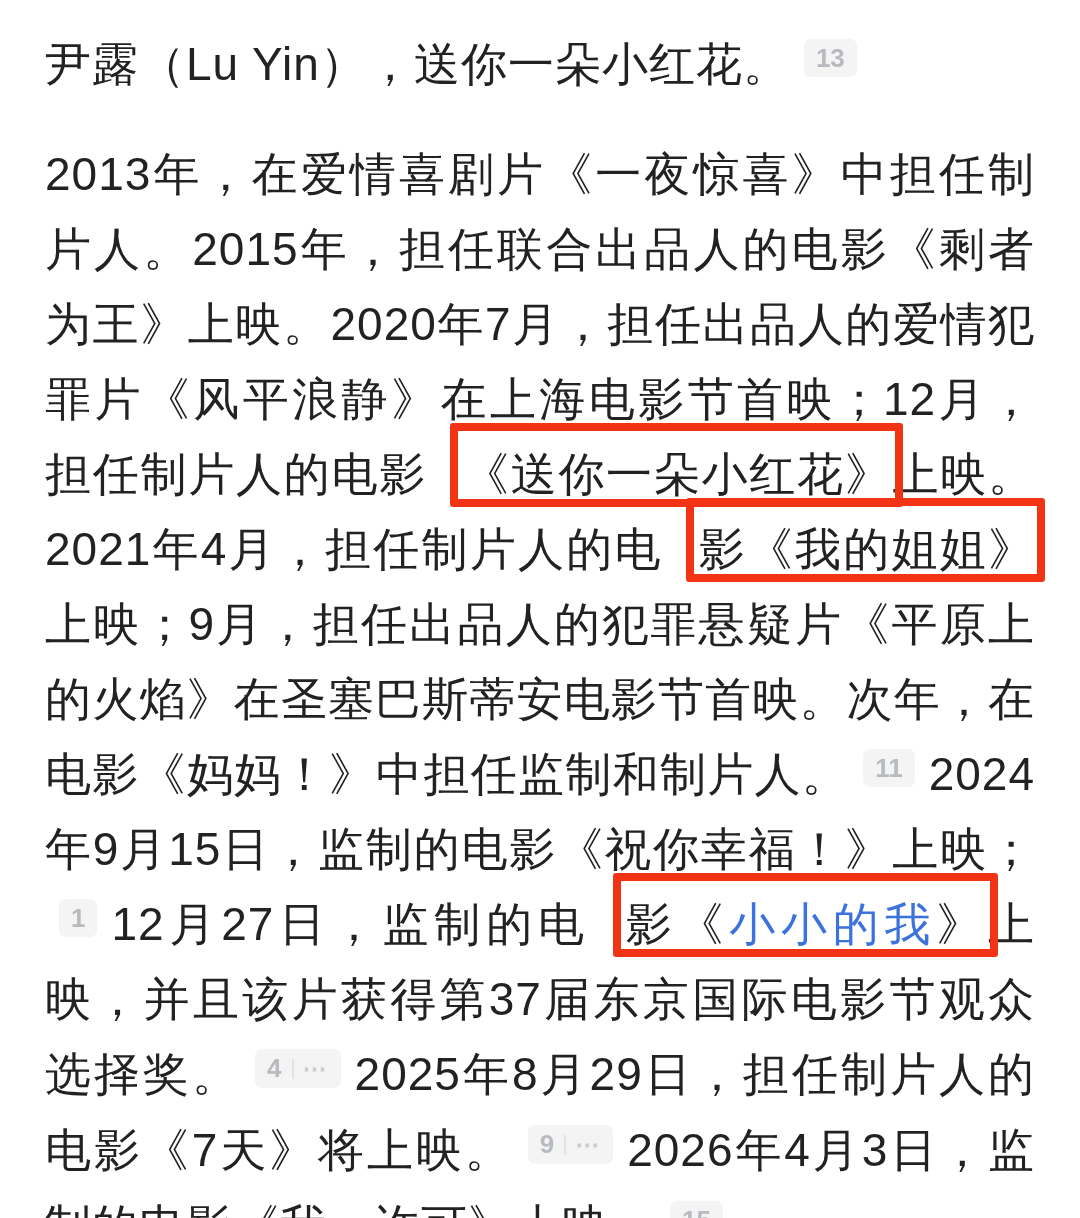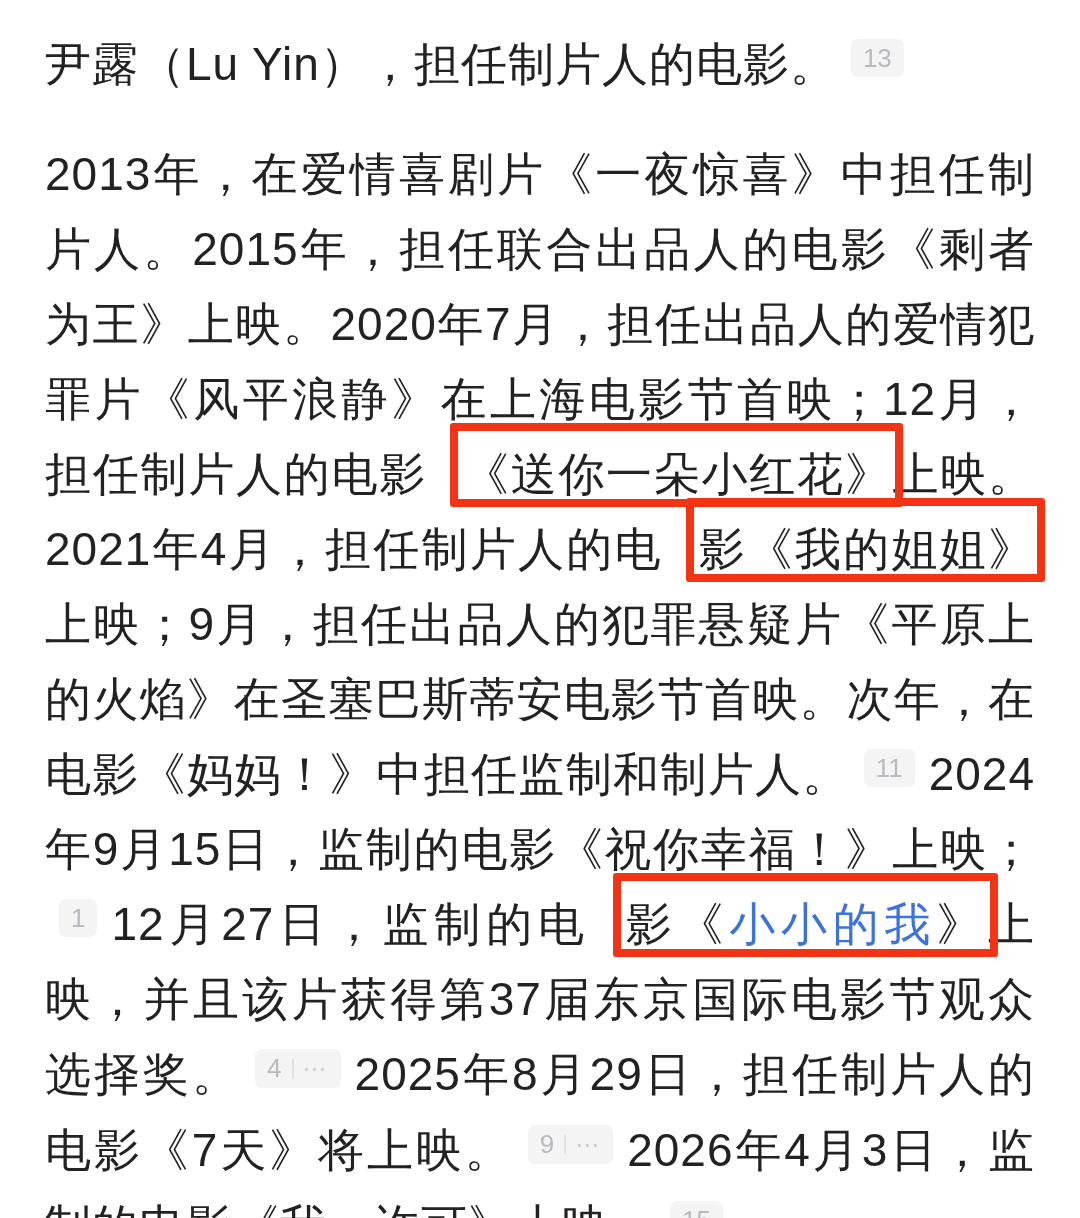--- a/index.html
+++ b/index.html
@@ -50,34 +50,35 @@
     font-size:26px;
     line-height:38px;
     padding:0 12px;
     margin:12px 14px;
     border-radius:7px;
     background:var(--badge-bg);
     color:var(--badge-text);
     letter-spacing:0;
     cursor:pointer;
     user-select:none;
+    font-weight:bold;
   }
   sup.ref .ref-num{color:var(--badge-text);}
   sup.ref .ref-divider{
     display:inline-block;
     width:2px;height:20px;
     background:var(--badge-divider);
     vertical-align:-2px;
     margin:0 9px 0 10px;
   }
   sup.ref .ref-dots{
     color:#C9CCD0;
     font-size:24px;
     letter-spacing:2px;
   }
 </style>
 </head>
 <body style="background: rgb(255, 255, 255);">
 
 <div class="article">
-  <p class="intro" id="p-intro"><span class="run">尹露（Lu Yin），担任制片人的电影。</span><sup class="ref">13</sup></p>
+  <p class="intro" id="p-intro"><span class="run">尹露（Lu Yin），送你一朵小红花。</span><sup class="ref">13</sup></p>
   <p class="career" id="p-career"><span class="run">2013年，在爱情喜剧片《一夜惊喜》中担任制片人。2015年，担任联合出品人的电影《剩者为王》上映。2020年7月，担任出品人的爱情犯罪片《风平浪静》在上海电影节首映；12月，担任制片人的电影</span><span class="redbox"><span class="run">《送你一朵小红花》</span></span><span class="run">上映。2021年4月，担任制片人的电</span><span class="redbox"><span class="run">影《我的姐姐》</span></span><span class="run">上映；9月，担任出品人的犯罪悬疑片《平原上的火焰》在圣塞巴斯蒂安电影节首映。次年，在电影《妈妈！》中担任监制和制片人。</span><sup class="ref">11</sup><span class="run">2024年9月15日，监制的电影《祝你幸福！》上映；</span><sup class="ref">1</sup><span class="run">12月27日，监制的电</span><span class="redbox"><span class="run">影《</span><a class="movie-link">小小的我</a><span class="run">》</span></span><span class="run">上映，并且该片获得第37届东京国际电影节观众选择奖。</span><sup class="ref ref-more"><span class="ref-num">4</span><span class="ref-divider"></span><span class="ref-dots">⋯</span></sup><span class="run">2025年8月29日，担任制片人的电影《7天》将上映。</span><sup class="ref ref-more"><span class="ref-num">9</span><span class="ref-divider"></span><span class="ref-dots">⋯</span></sup><span class="run">2026年4月3日，监制的电影《我，许可》上映。</span><sup class="ref">15</sup></p>
 </div>
 
 </body></html>

